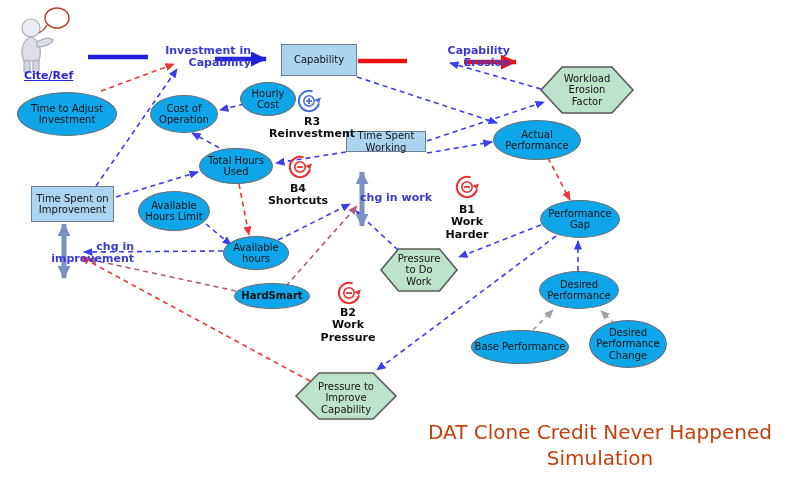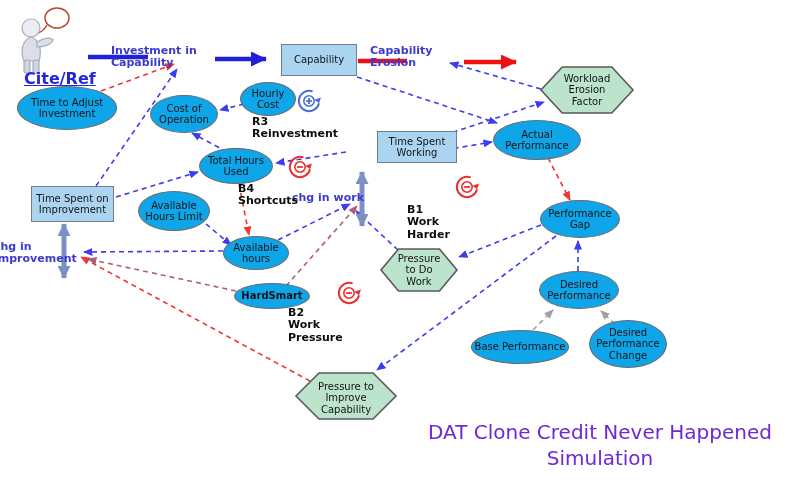--- a/index.html
+++ b/index.html
@@ -6,26 +6,26 @@
   .stage{position:relative;width:800px;height:482px;background:#ffffff;overflow:hidden;
          font-family:"DejaVu Sans",sans-serif;}
   #wires{position:absolute;left:0;top:0;z-index:1;}
   .node{position:absolute;display:flex;align-items:center;justify-content:center;
         text-align:center;white-space:pre-line;font-size:10px;line-height:1.12;
         color:#141414;z-index:2;box-sizing:border-box;}
   .ellipse{background:#0ea5e9;border:1.5px solid #6b6b6b;border-radius:50%;}
   .stock{background:#ABD4F1;border:1.5px solid #6f7f8f;}
   .hex{background:transparent;border:none;}
   .flowlabel{position:absolute;color:#3a3ad0;font-weight:bold;font-size:11px;
-             text-align:left;white-space:pre-line;line-height:1.08;z-index:3;}
+             text-align:right;white-space:pre-line;line-height:1.08;z-index:3;}
   .looplabel{position:absolute;color:#0d0d0d;font-weight:bold;font-size:11px;
-             white-space:pre-line;line-height:1.12;z-index:3;}
-  .title{position:absolute;left:400px;top:419px;width:400px;color:#6d28d9;font-size:20px;
+             text-align:center;white-space:pre-line;line-height:1.12;z-index:3;}
+  .title{position:absolute;left:400px;top:419px;width:400px;color:#c2410c;font-size:20px;
          text-align:center;white-space:pre-line;line-height:1.3;z-index:3;}
-  .citeref{position:absolute;left:24px;top:69px;color:#2525e0;font-size:16px;
+  .citeref{position:absolute;left:24px;top:69px;color:#2525e0;font-size:11px;
            font-weight:bold;text-decoration:underline;z-index:3;cursor:pointer;}
   .person{position:absolute;left:10px;top:4px;z-index:3;}
 </style>
 </head>
 <body>
 
 <div class="stage">
   <svg id="wires" width="800" height="482">
       <defs>
         <marker id="m-blue" markerUnits="userSpaceOnUse" markerWidth="10" markerHeight="8" refX="8.5" refY="4" orient="auto">
@@ -127,25 +127,25 @@
     <rect x="23" y="56" width="6" height="13" rx="2.5" fill="#d2d5e0" stroke="#a9adbb" stroke-width="1.2"></rect>
   </svg>
 
   <a class="citeref">Cite/Ref</a>
 
   <div class="title">DAT Clone Credit Never Happened
 Simulation</div>
 
   <div id="node-layer">
       <div class="node stock" style="left: 281px; top: 44px; width: 76px; height: 32px;">Capability</div>
-      <div class="node stock" style="left: 346px; top: 131px; width: 80px; height: 32px; margin-left: 31px;">Time Spent
+      <div class="node stock" style="left: 346px; top: 131px; width: 80px; height: 21px;">Time Spent
 Working</div>
       <div class="node stock" style="left: 31px; top: 186px; width: 83px; height: 36px;">Time Spent on
 Improvement</div>
-      <div class="node ellipse" style="left: 17px; top: 86px; width: 100px; height: 44px;">Time to Adjust
+      <div class="node ellipse" style="left: 17px; top: 92px; width: 100px; height: 44px;">Time to Adjust
 Investment</div>
       <div class="node ellipse" style="left: 150px; top: 95px; width: 68px; height: 38px;">Cost of
 Operation</div>
       <div class="node ellipse" style="left: 240px; top: 82px; width: 56px; height: 34px;">Hourly
 Cost</div>
       <div class="node ellipse" style="left: 199px; top: 148px; width: 74px; height: 36px;">Total Hours
 Used</div>
       <div class="node ellipse" style="left: 138px; top: 191px; width: 72px; height: 40px;">Available
 Hours Limit</div>
       <div class="node ellipse" style="left: 223px; top: 236px; width: 66px; height: 34px;">Available

